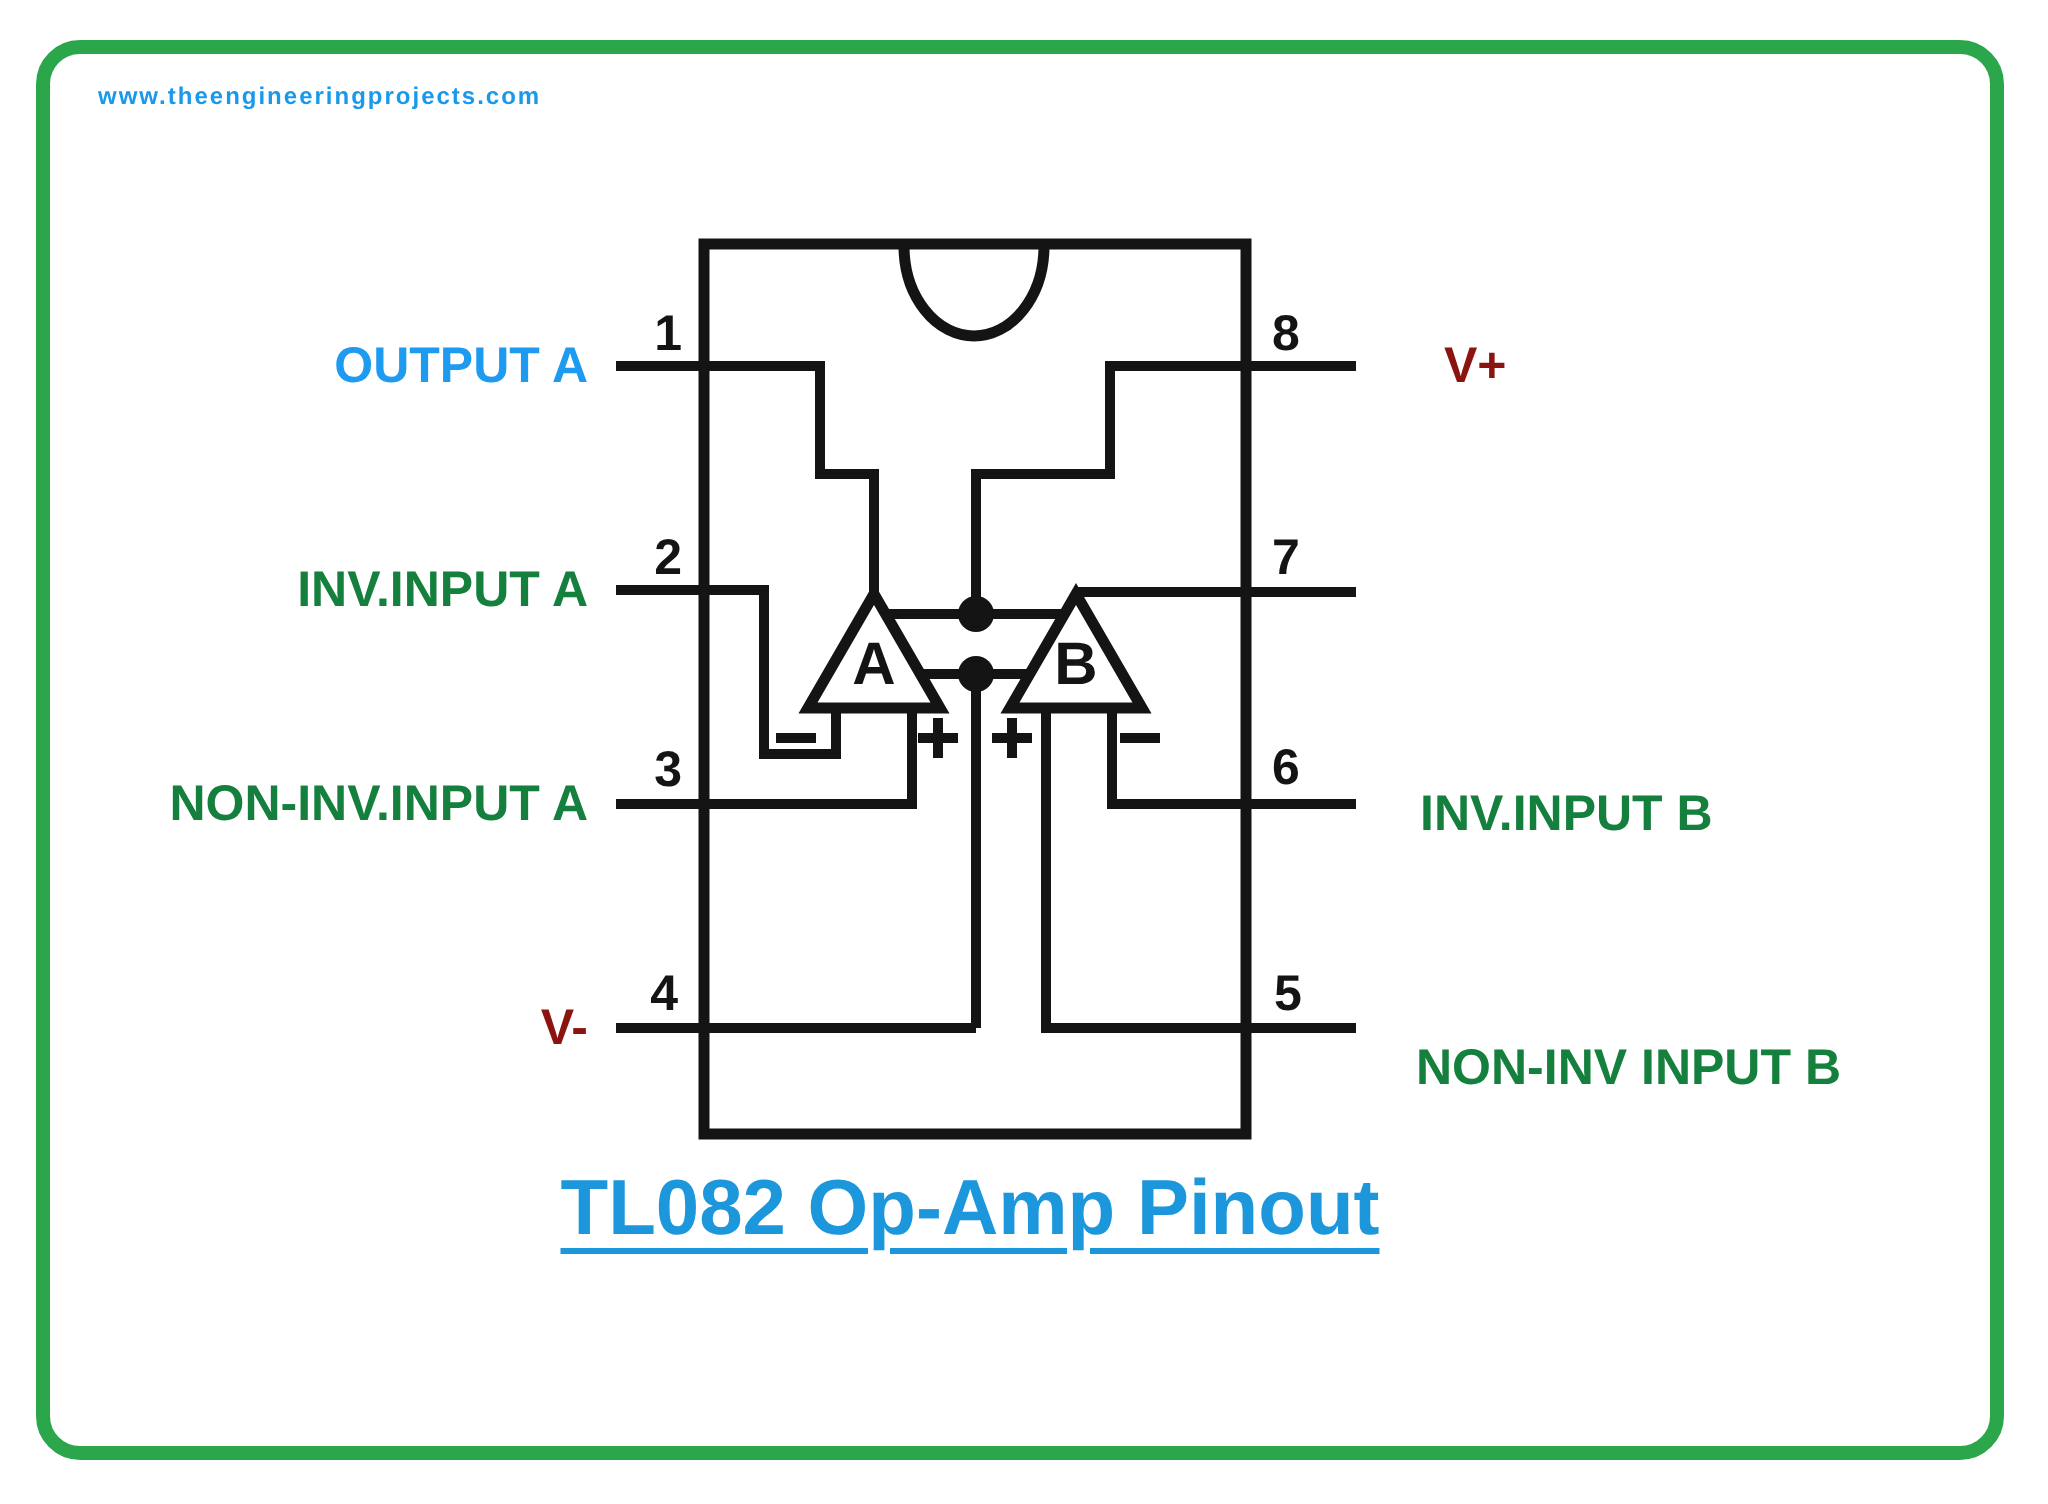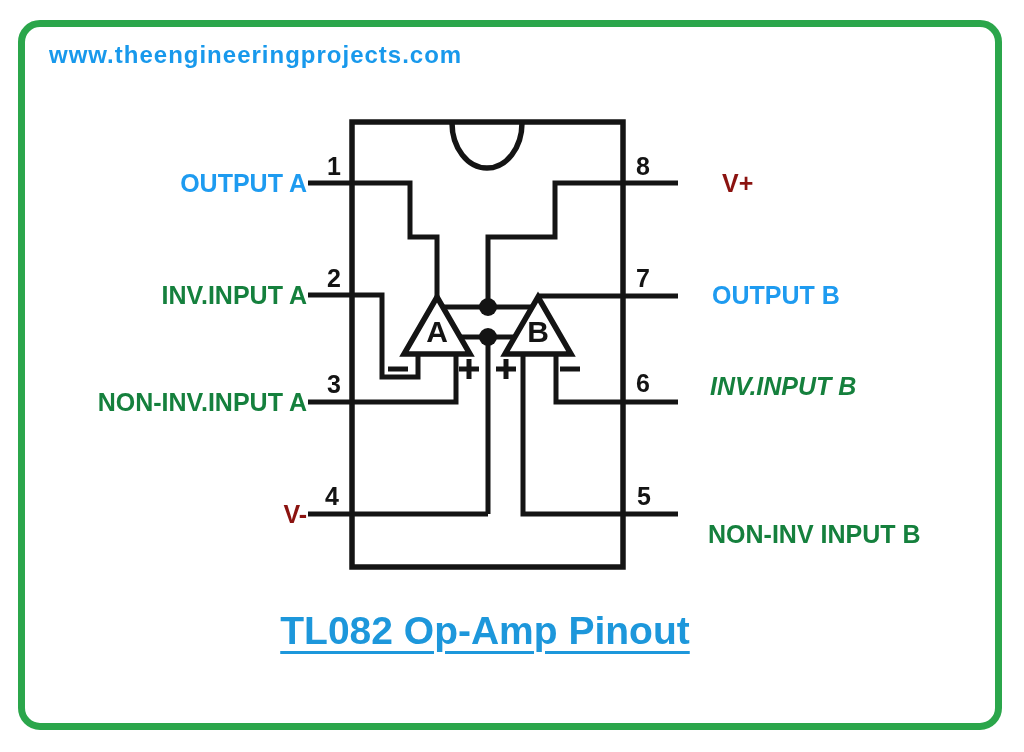--- a/index.html
+++ b/index.html
@@ -5,34 +5,34 @@
   html,body{margin:0;padding:0;background:#ffffff;}
   .stage{
     position:relative;width:1024px;height:752px;background:#ffffff;
     font-family:"Liberation Sans",sans-serif;overflow:hidden;
   }
   .frame{
     position:absolute;left:18px;top:20px;width:984px;height:710px;
     border:7px solid #2BA64B;border-radius:22px;box-sizing:border-box;
   }
   .site{
-    position:absolute;left:49px;top:41px;font-size:24px;font-weight:bold;
+    position:absolute;left:49px;top:41px;font-size:12px;font-weight:bold;
     letter-spacing:1px;color:#1899EC;white-space:nowrap;
   }
   .schematic{position:absolute;left:0;top:0;}
   .lbl{
     position:absolute;font-weight:bold;font-size:25px;line-height:28px;
     white-space:nowrap;
   }
-  .lbl.left{left:0;width:294px;text-align:right;padding-left:13px;}
+  .lbl.left{left:0;width:294px;text-align:right;}
   .blue{color:#1E9BF0;}
   .red{color:#15803d;}
   .maroon{color:#8B1310;}
   .title{
-    position:absolute;left:260px;top:610px;width:450px;text-align:center;
+    position:absolute;left:260px;top:584px;width:450px;text-align:center;
     font-size:39px;font-weight:bold;color:#1D97DB;line-height:42px;
     text-decoration:underline;text-decoration-thickness:3px;text-underline-offset:7px;
     white-space:nowrap;
   }
   .pin-num{
     font-family:"Liberation Sans",sans-serif;font-size:25px;font-weight:bold;fill:#141414;
   }
   .amp-letter{
     font-family:"Liberation Sans",sans-serif;font-size:30px;font-weight:bold;fill:#141414;
   }
@@ -94,19 +94,18 @@
     <text class="pin-num" x="636" y="287" text-anchor="start">7</text>
     <text class="pin-num" x="636" y="175" text-anchor="start">8</text>
   </svg>
 
   <div class="lbl left blue" style="top:169px;">OUTPUT A</div>
   <div class="lbl left red" style="top:281px;">INV.INPUT A</div>
   <div class="lbl left red" style="top:388px;">NON-INV.INPUT A</div>
   <div class="lbl left maroon" style="top:500px;">V-</div>
 
   <div class="lbl maroon" style="left:722px;top:169px;">V+</div>
-  <div class="lbl blue" style="left:712px;top:281px;">OUTPUT B</div>
-  <div class="lbl red" style="left:710px;top:372px;font-style:italic;">INV.INPUT B</div>
+  <div class="lbl red" style="left:710px;top:393px;">INV.INPUT B</div>
   <div class="lbl red" style="left:708px;top:520px;">NON-INV INPUT B</div>
 
   <div class="title">TL082 Op-Amp Pinout</div>
 
 </div>
 
 </body></html>

